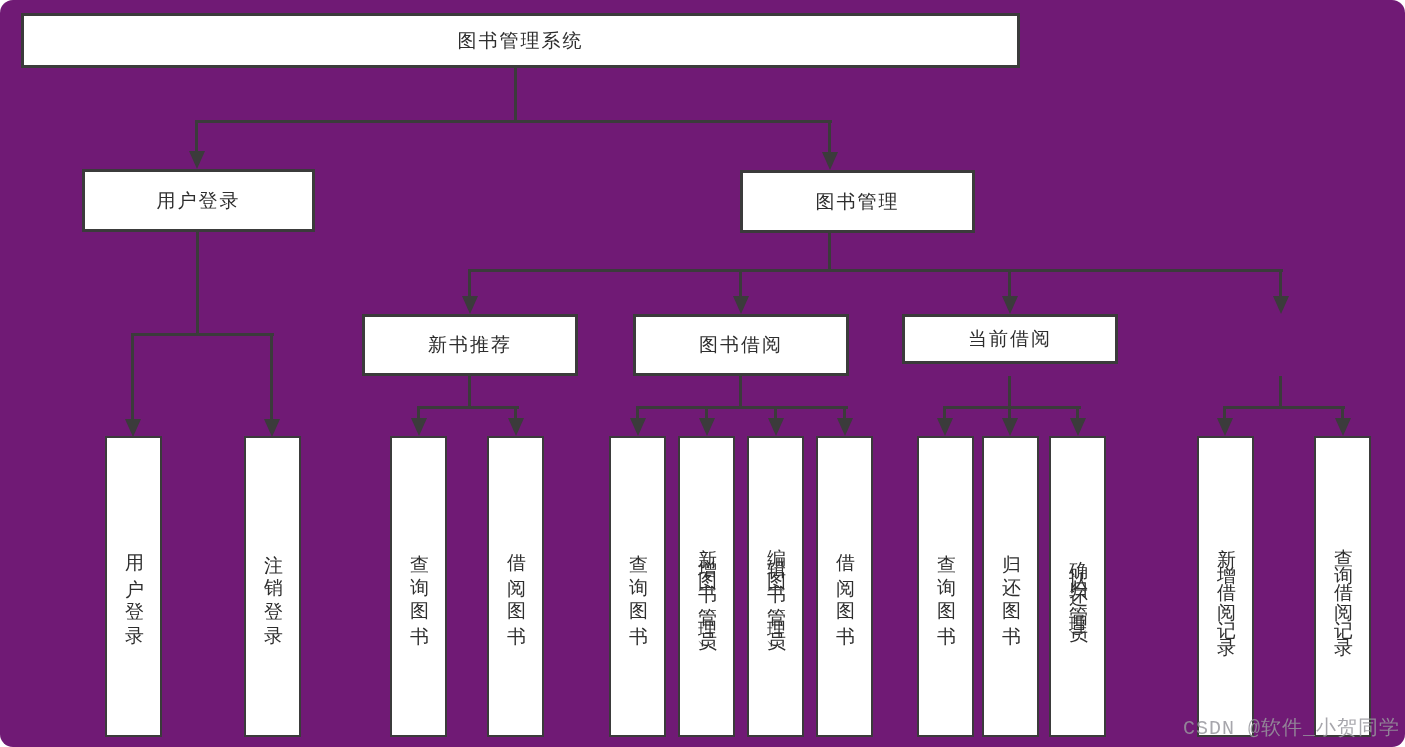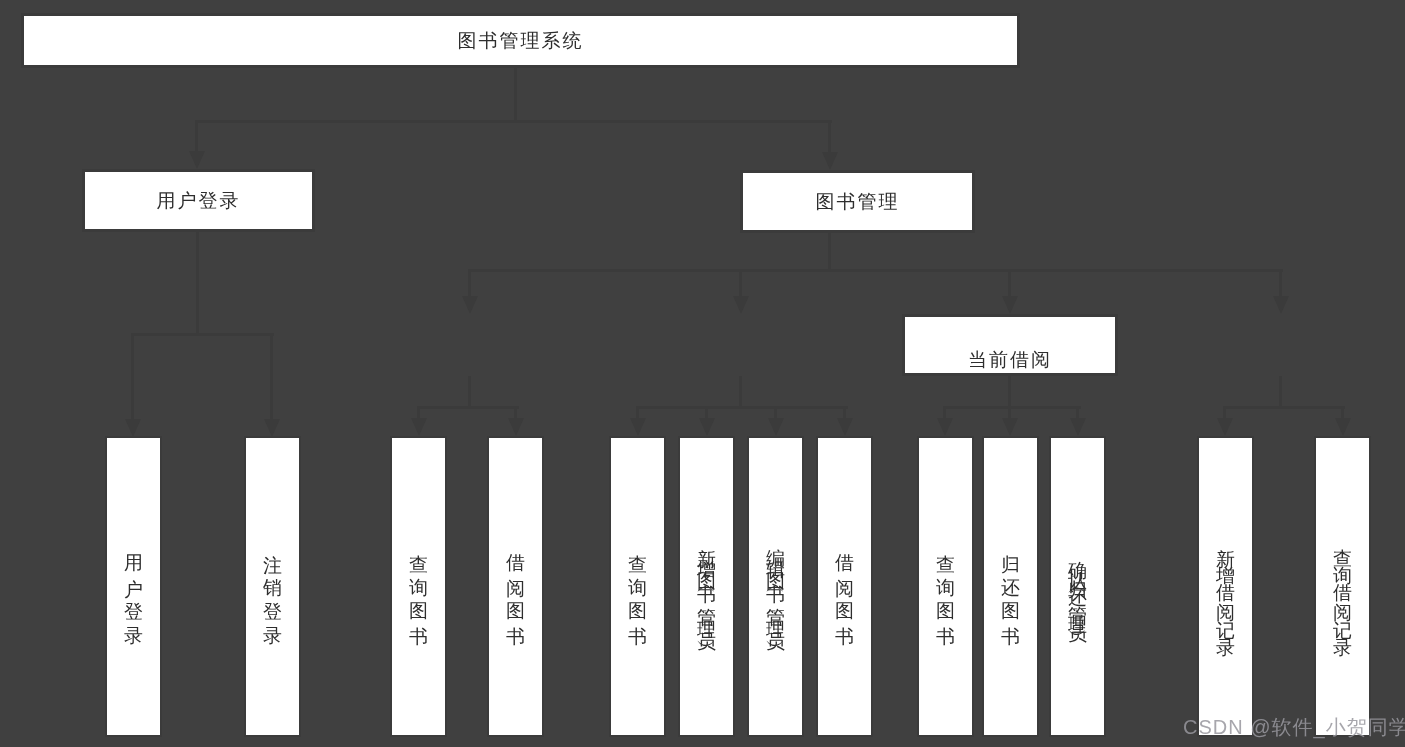--- a/index.html
+++ b/index.html
@@ -1,18 +1,18 @@
 <!DOCTYPE html>
 <html><head>
 <meta charset="utf-8">
 <style>
   html,body { margin:0; padding:0; background:#ffffff; }
   .canvas {
-    position:relative; width:1405px; height:747px; background:#404040;
-    font-family:Liberation Sans, sans-serif; overflow:hidden;
+    position:relative; width:1405px; height:747px; background:#701a75;
+    font-family:Liberation Mono, monospace; overflow:hidden;border-radius:13px;
   }
   .box {
     position:absolute; background:#ffffff; border:3px solid #3b3b3b;
     box-sizing:border-box; display:flex; align-items:center; justify-content:center;
     color:#2e2e2e; z-index:2;
   }
   .hbox { font-size:19px; letter-spacing:2px; }
   .vbox {
     border-width:2px;
     writing-mode:vertical-rl; text-orientation:mixed;
@@ -102,21 +102,27 @@
       <span>图书管理系统</span>
     </div>
 
   <div class="box hbox" style="left:82px;top:169px;width:233px;height:63px;">
       <span>用户登录</span>
     </div>
   <div class="box hbox" style="left:740px;top:170px;width:235px;height:63px;">
       <span>图书管理</span>
     </div>
 
-  <div class="box hbox" style="left:902px;top:314px;width:216px;height:62px;align-items:flex-end;">
+  <div class="box hbox" style="left:362px;top:314px;width:216px;height:62px;">
+      <span>新书推荐</span>
+    </div>
+  <div class="box hbox" style="left:633px;top:314px;width:216px;height:62px;">
+      <span>图书借阅</span>
+    </div>
+  <div class="box hbox" style="left:902px;top:314px;width:216px;height:50px;">
       <span>当前借阅</span>
     </div>
 
   <div class="box vbox len4" style="left:105px;top:436px;width:57px;height:301px;">
       <span>用户登录</span>
     </div>
   <div class="box vbox len4" style="left:244px;top:436px;width:57px;height:301px;">
       <span>注销登录</span>
     </div>
 

